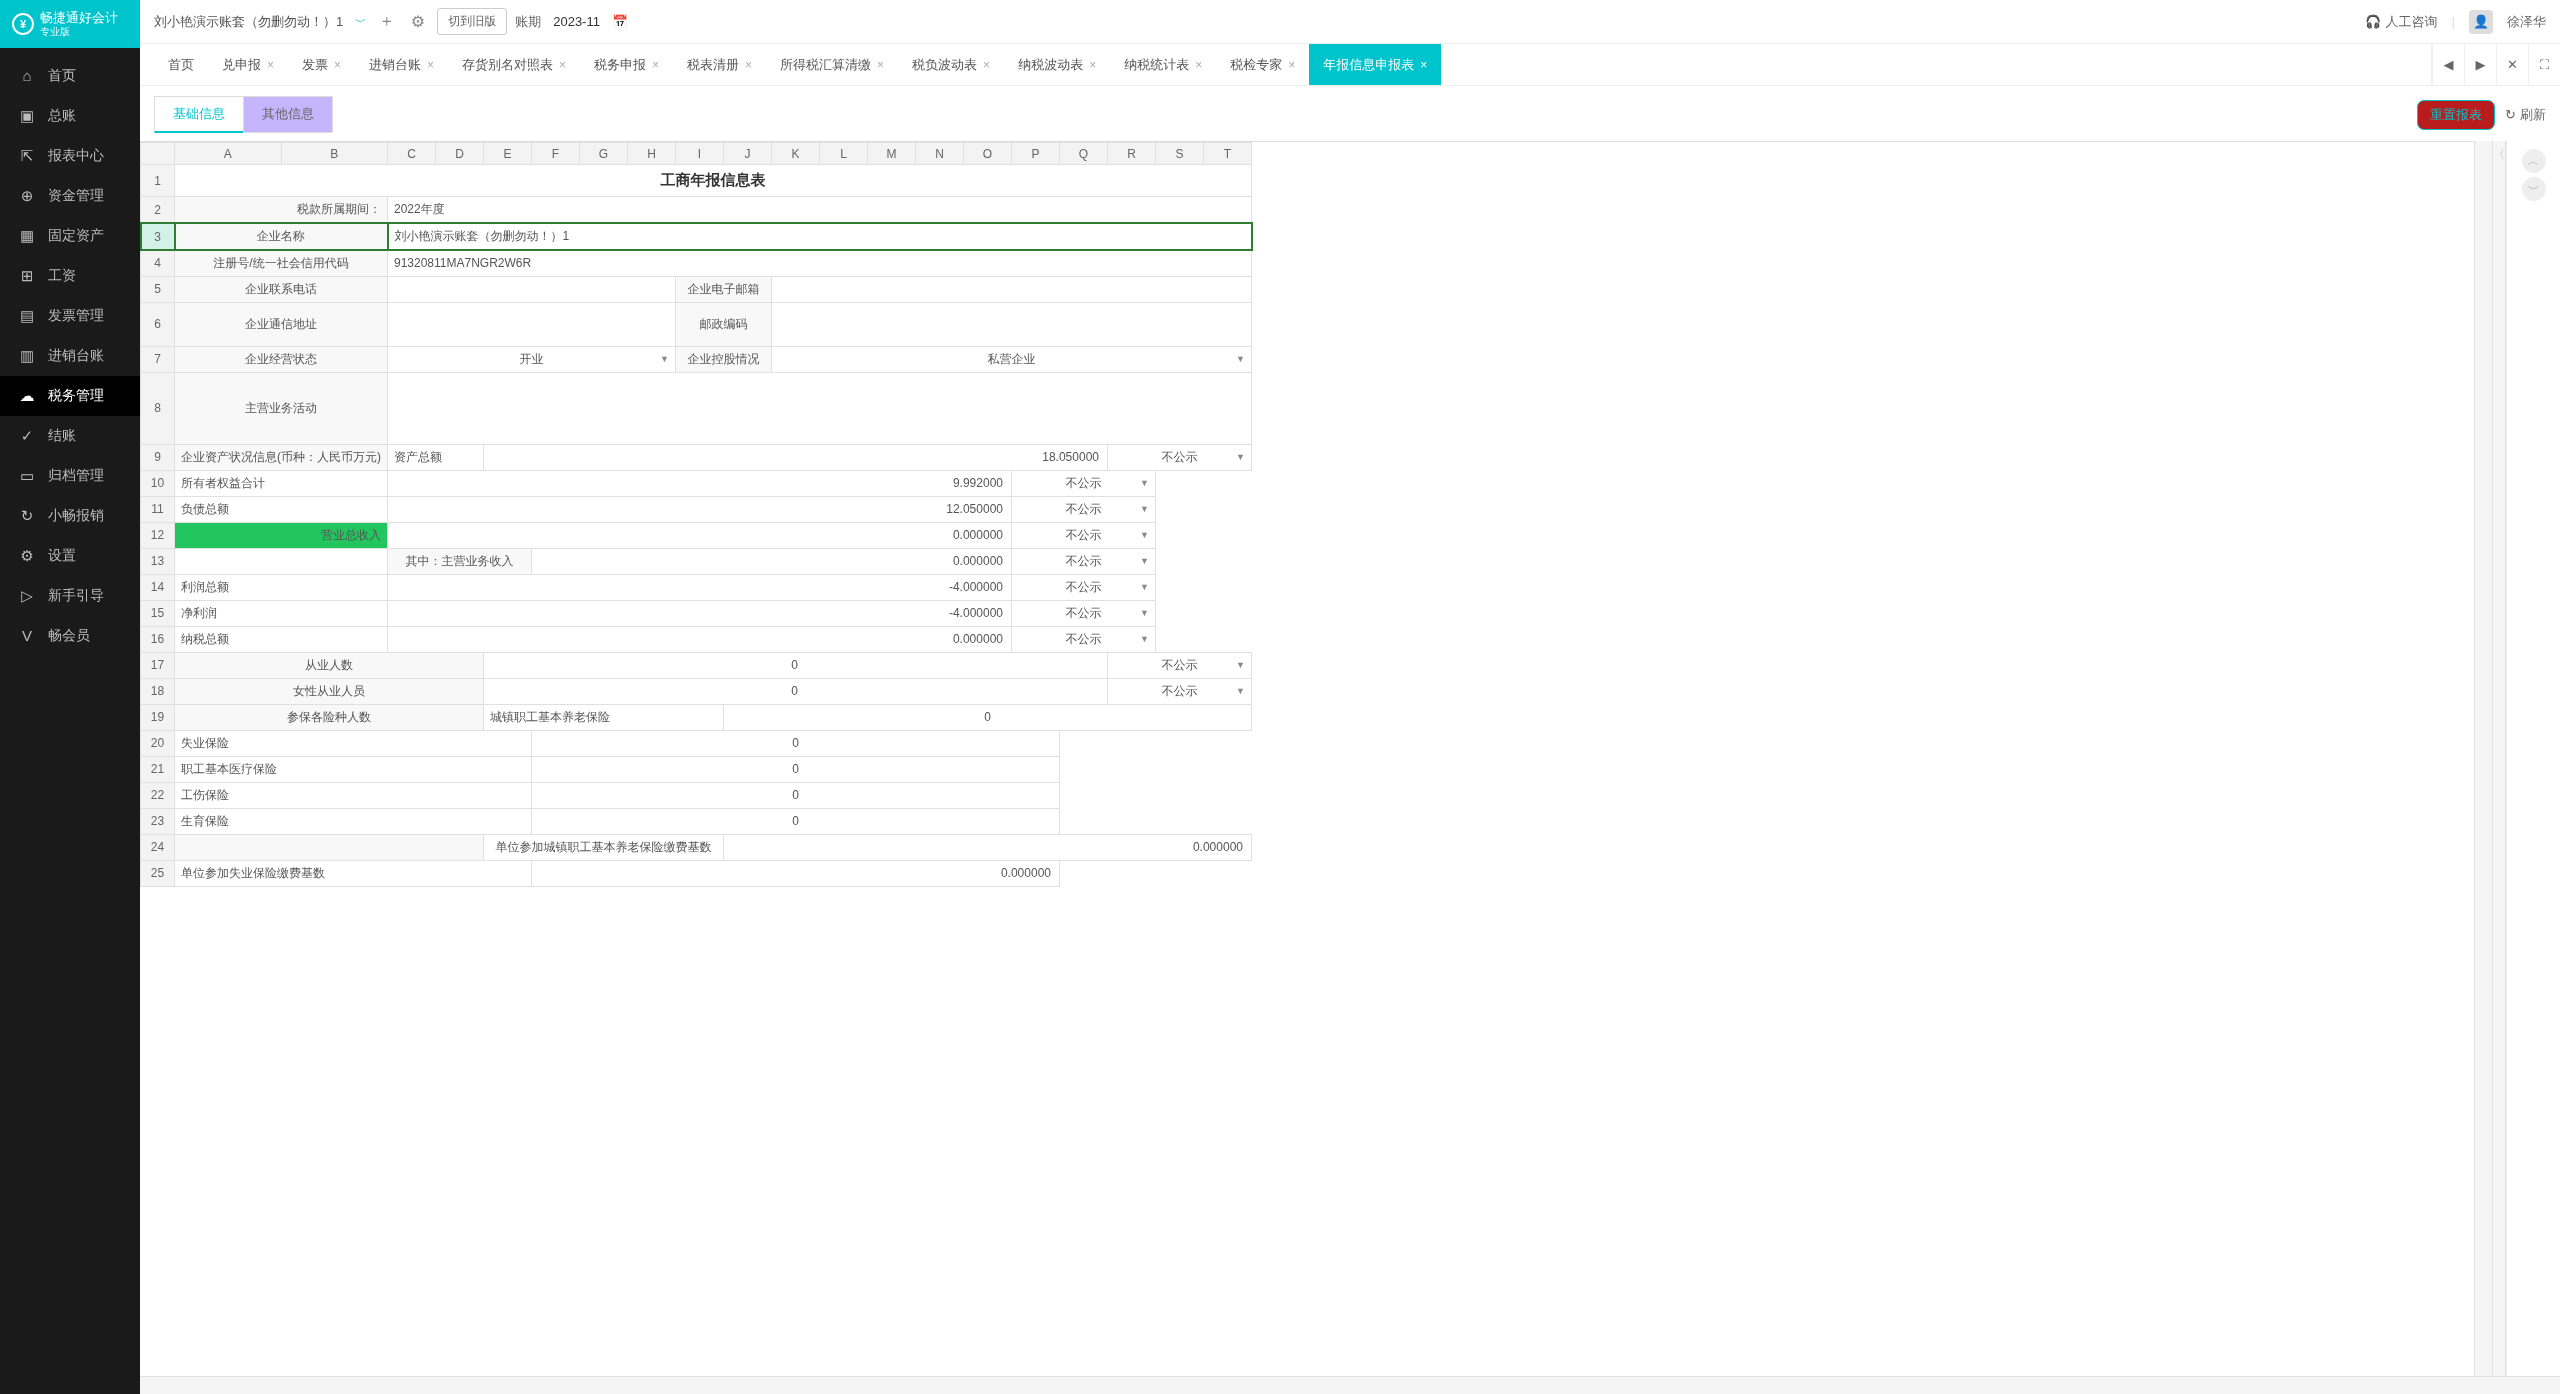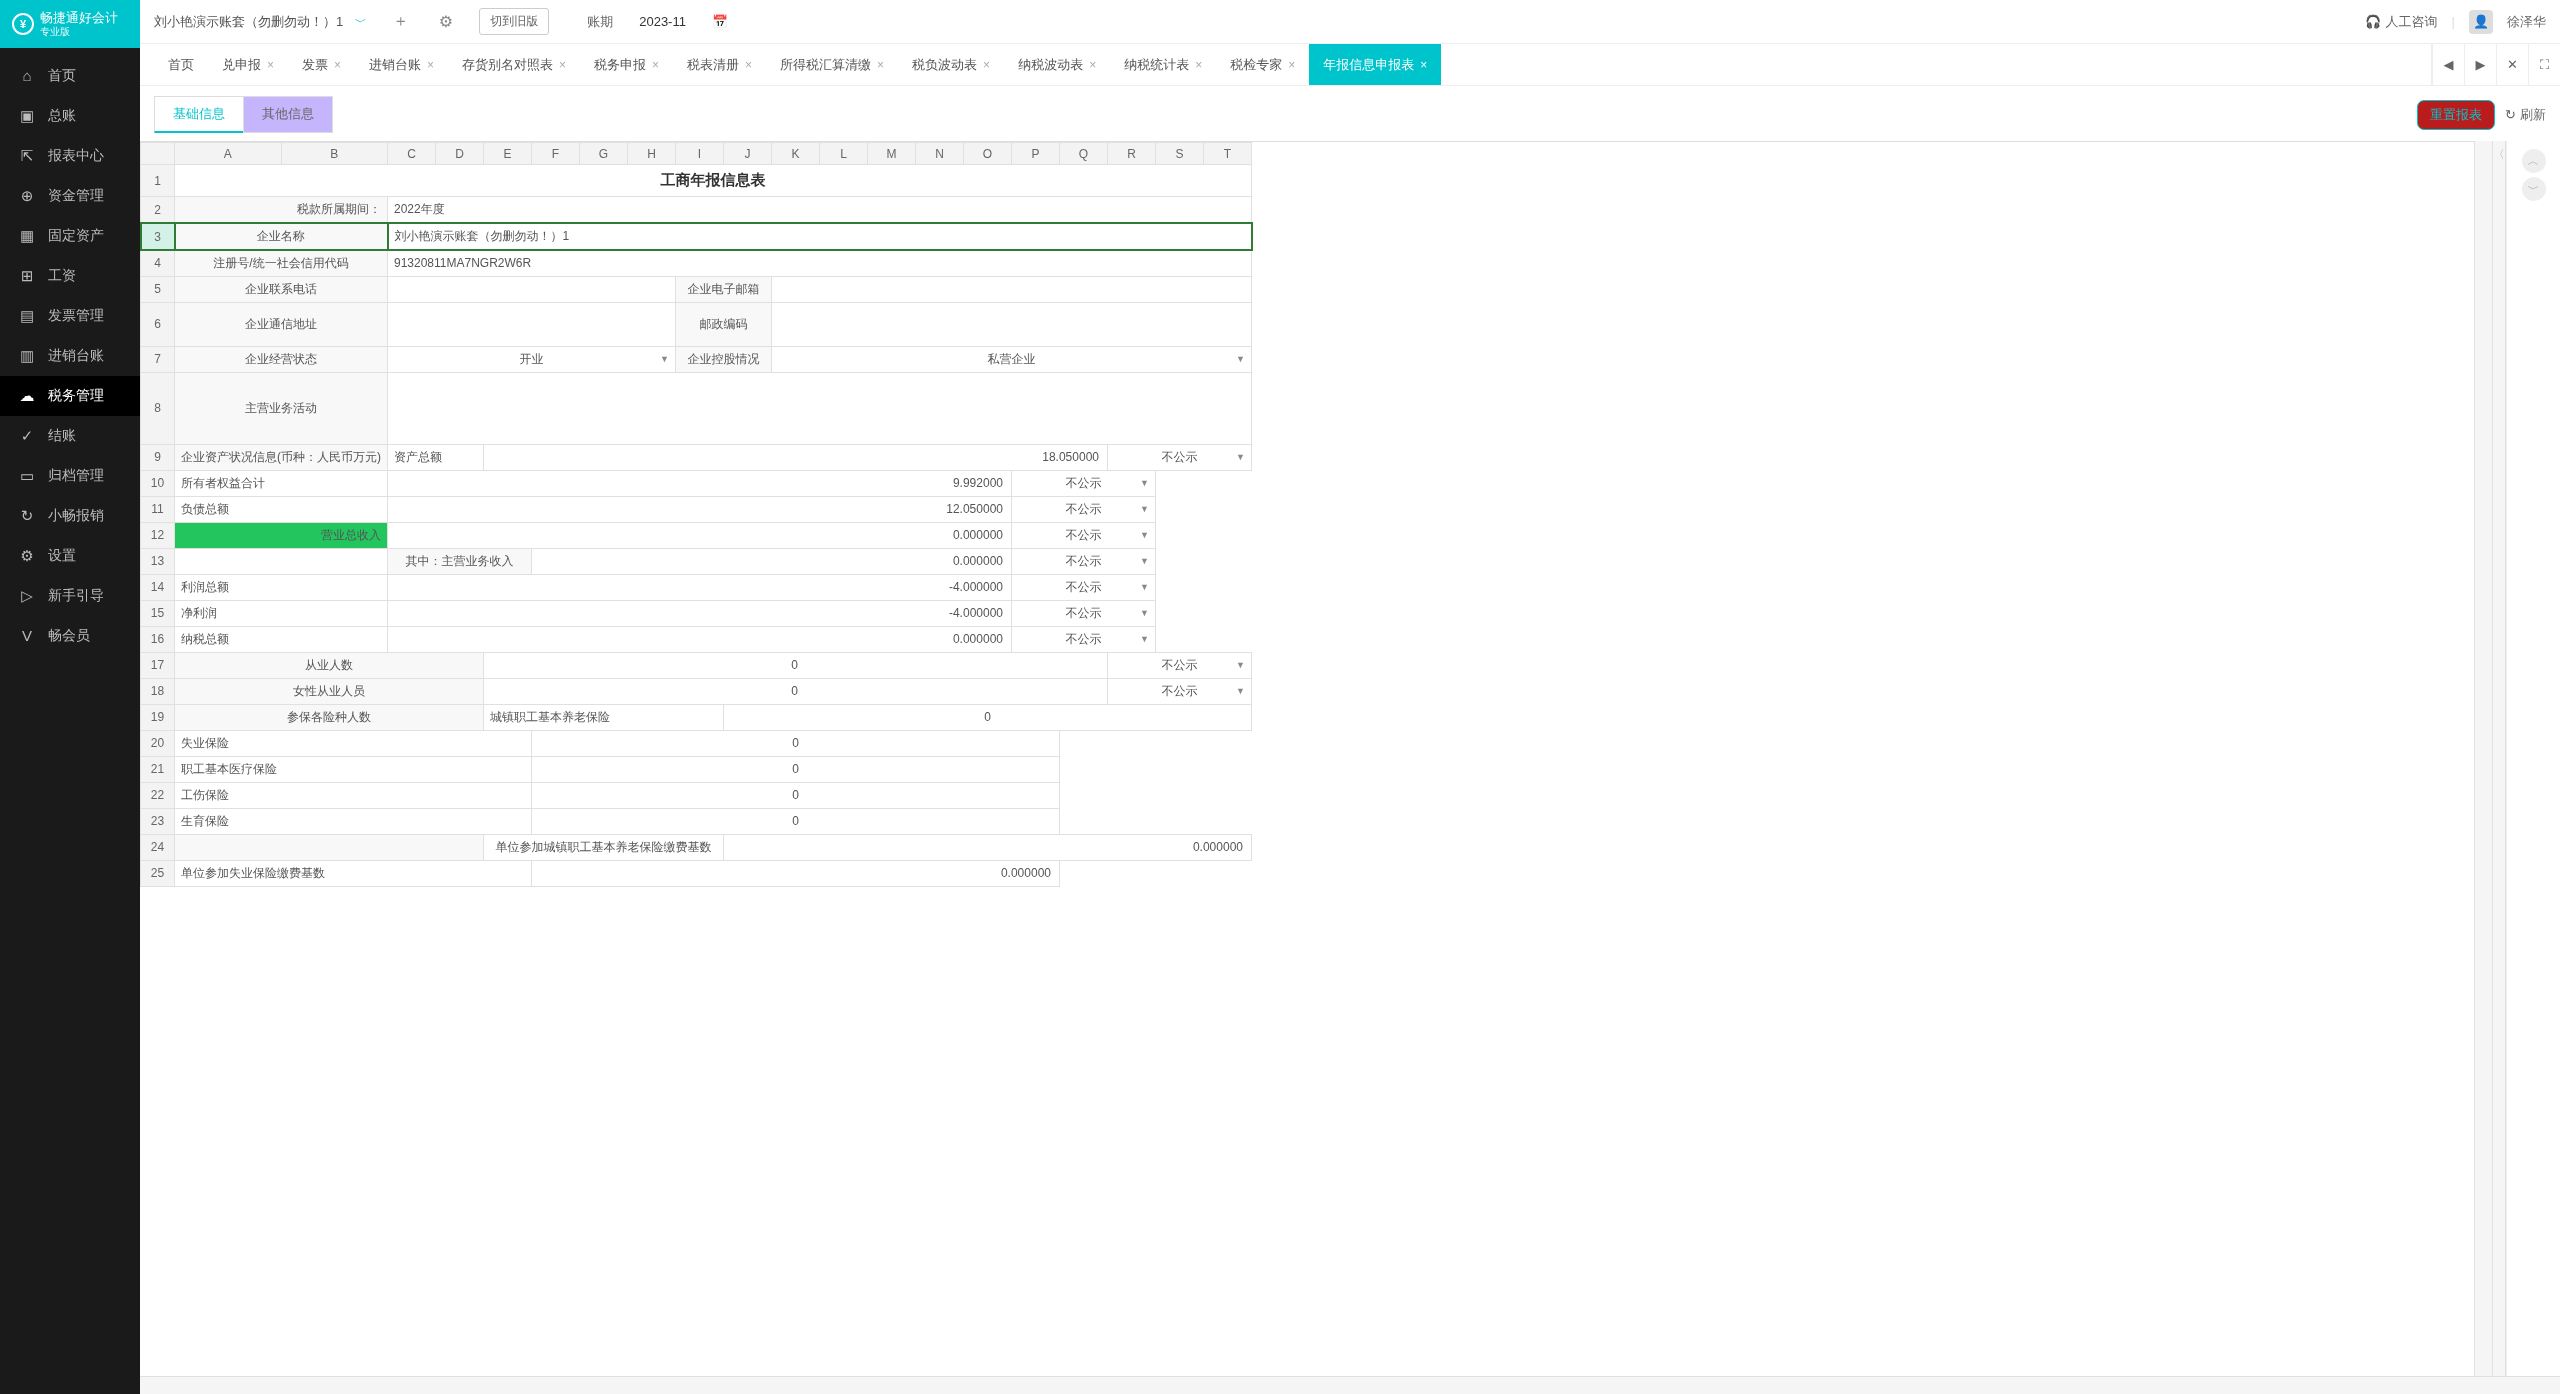--- a/index.html
+++ b/index.html
@@ -14,26 +14,26 @@
 .logo-sub { font-size: 10px; opacity: 0.9; }
 .nav { flex: 1; padding-top: 8px; }
 .nav-item { display: flex; align-items: center; gap: 12px; padding: 11px 18px; font-size: 14px; color: #bbb; cursor: pointer; }
 .nav-item.active { background: #000; color: #fff; }
 .nav-icon { width: 18px; height: 18px; display: inline-flex; align-items: center; justify-content: center; font-size: 15px; }
 
 
 .main { flex: 1; display: flex; flex-direction: column; min-width: 0; }
 
 
-.topbar { height: 44px; display: flex; align-items: center; padding: 0 14px; border-bottom: 1px solid #eee; gap: 22px; font-size: 13px; color: #666; }
+.topbar { height: 44px; display: flex; align-items: center; padding: 0 14px; border-bottom: 1px solid #eee; gap: 8px; font-size: 13px; color: #666; }
 .topbar .account { color: #555; }
 .topbar .chev { color: #00c4cc; font-size: 12px; margin-left: 8px; }
 .top-icon { color: #888; font-size: 16px; cursor: pointer; padding: 0 4px; }
 .old-btn { border: 1px solid #ccc; padding: 4px 10px; border-radius: 3px; color: #666; background: #fff; font-size: 12px; }
-.period-label { margin-left: 16px; }
+.period-label { margin-left: 0; }
 .period-val { color: #333; margin-left: 4px; }
 .cal-icon { color: #00c4cc; margin-left: 4px; }
 .topbar-right { margin-left: auto; display: flex; align-items: center; gap: 14px; }
 .avatar { width: 24px; height: 24px; background: #ddd; border-radius: 4px; display: inline-flex; align-items: center; justify-content: center; color: #fff; font-size: 13px; }
 
 
 .tabs { display: flex; align-items: center; border-bottom: 1px solid #eee; height: 42px; padding-left: 14px; gap: 0; font-size: 13px; }
 .tab { padding: 0 14px; height: 100%; display: flex; align-items: center; gap: 4px; color: #555; cursor: pointer; white-space: nowrap; }
 .tab .x { color: #aaa; font-size: 12px; margin-left: 2px; }
 .tab.active { background: #00c4cc; color: #fff; }

